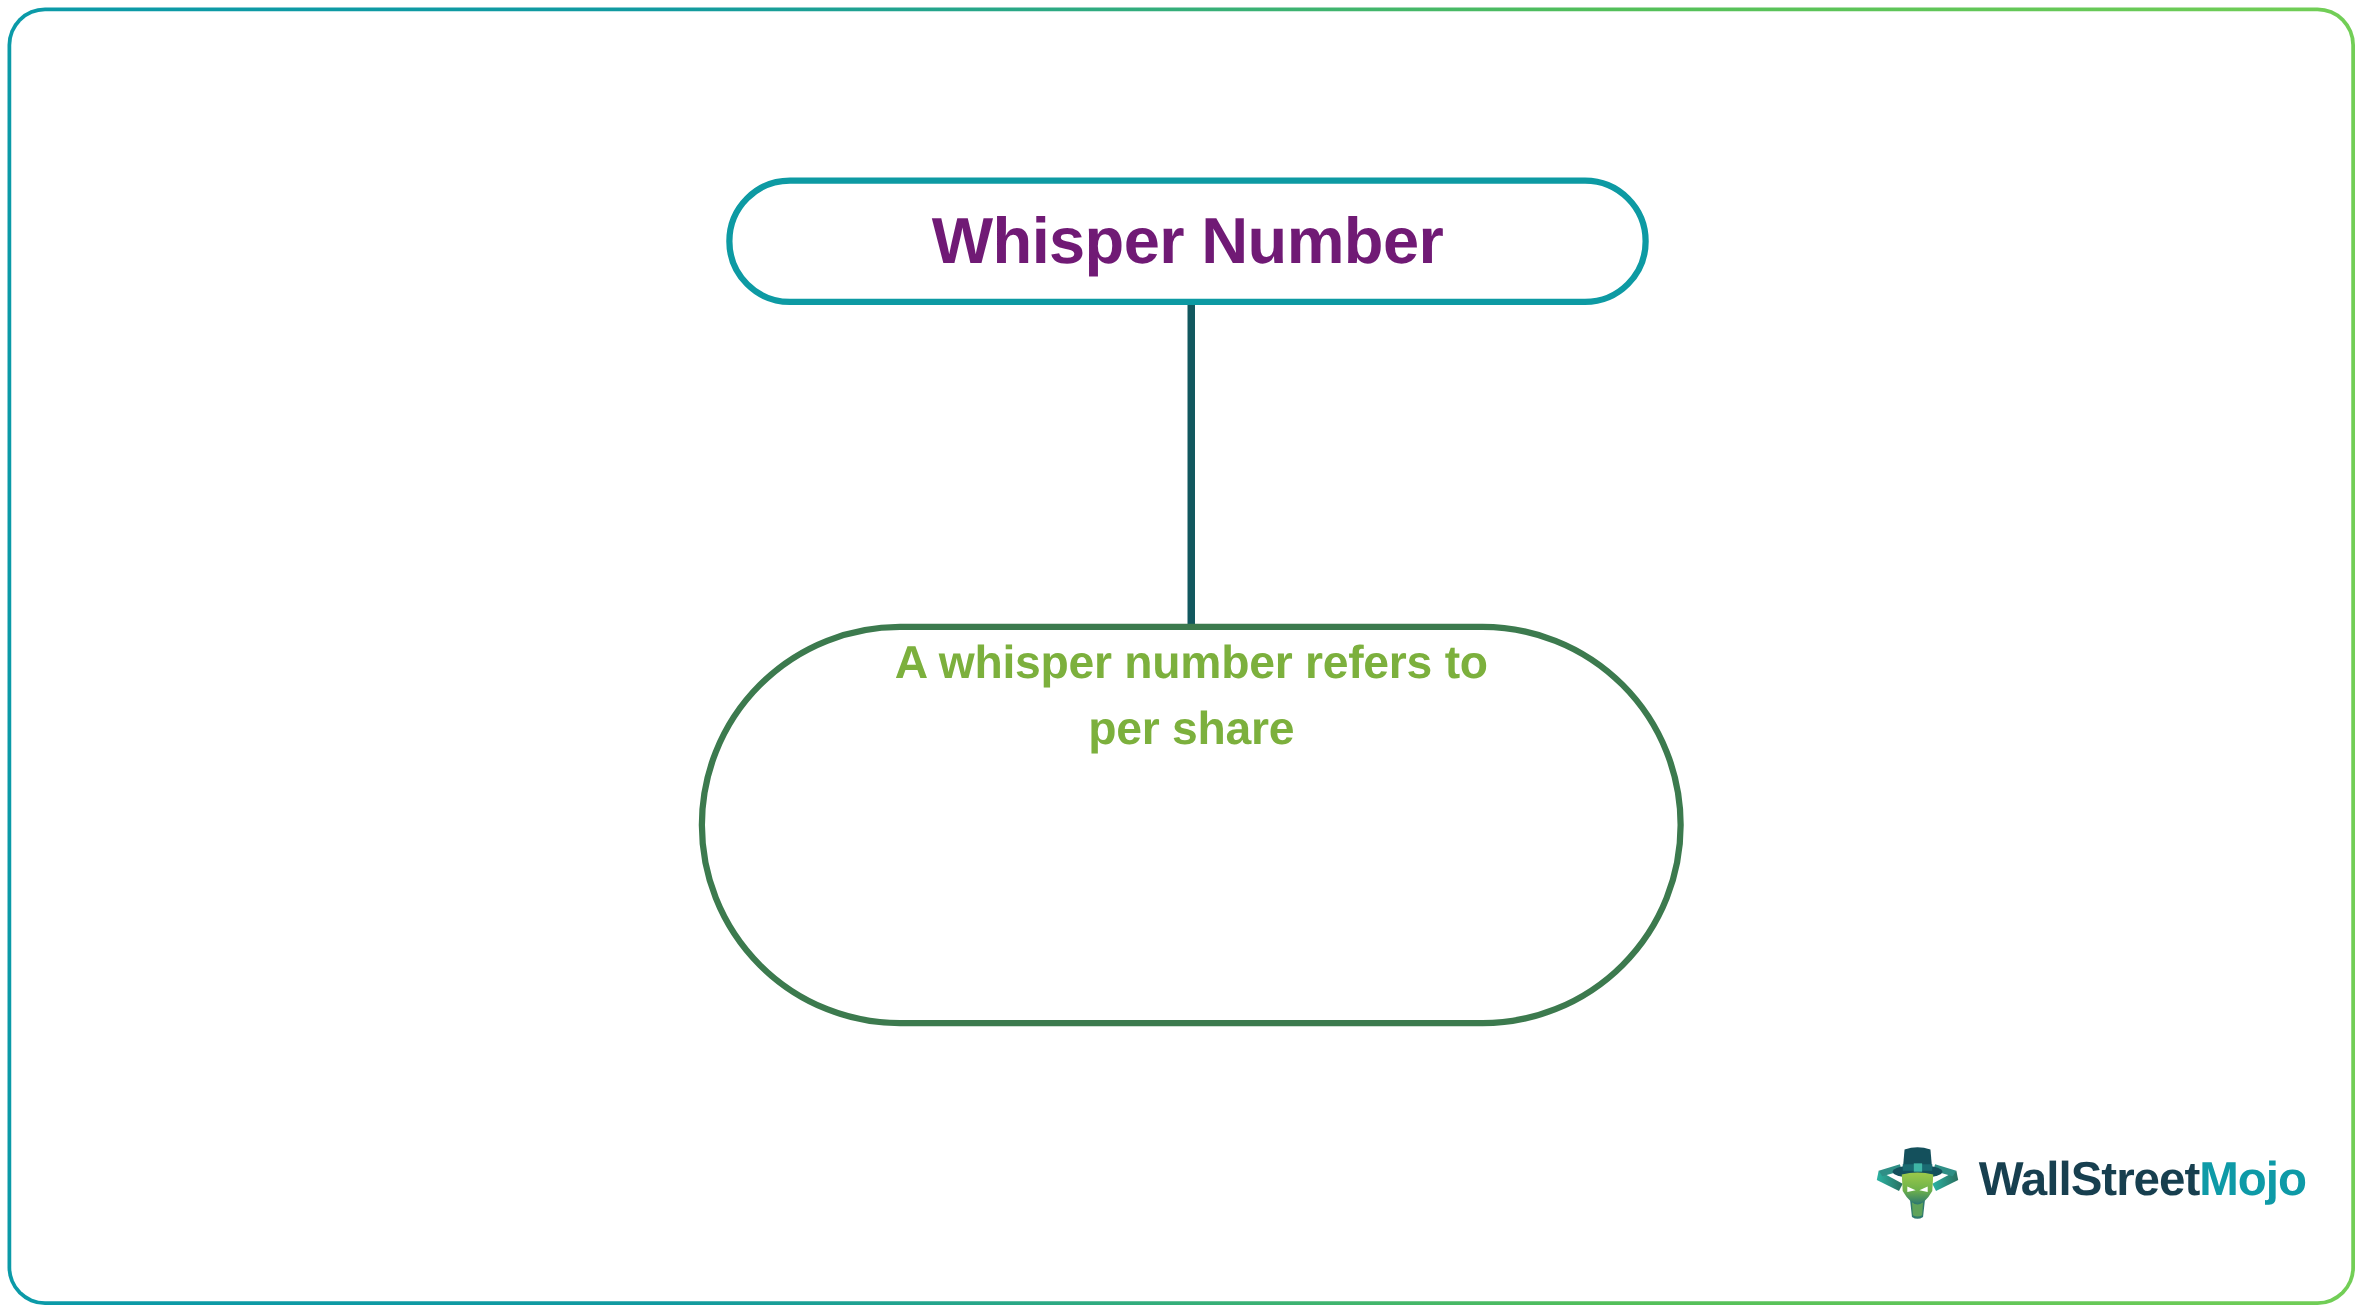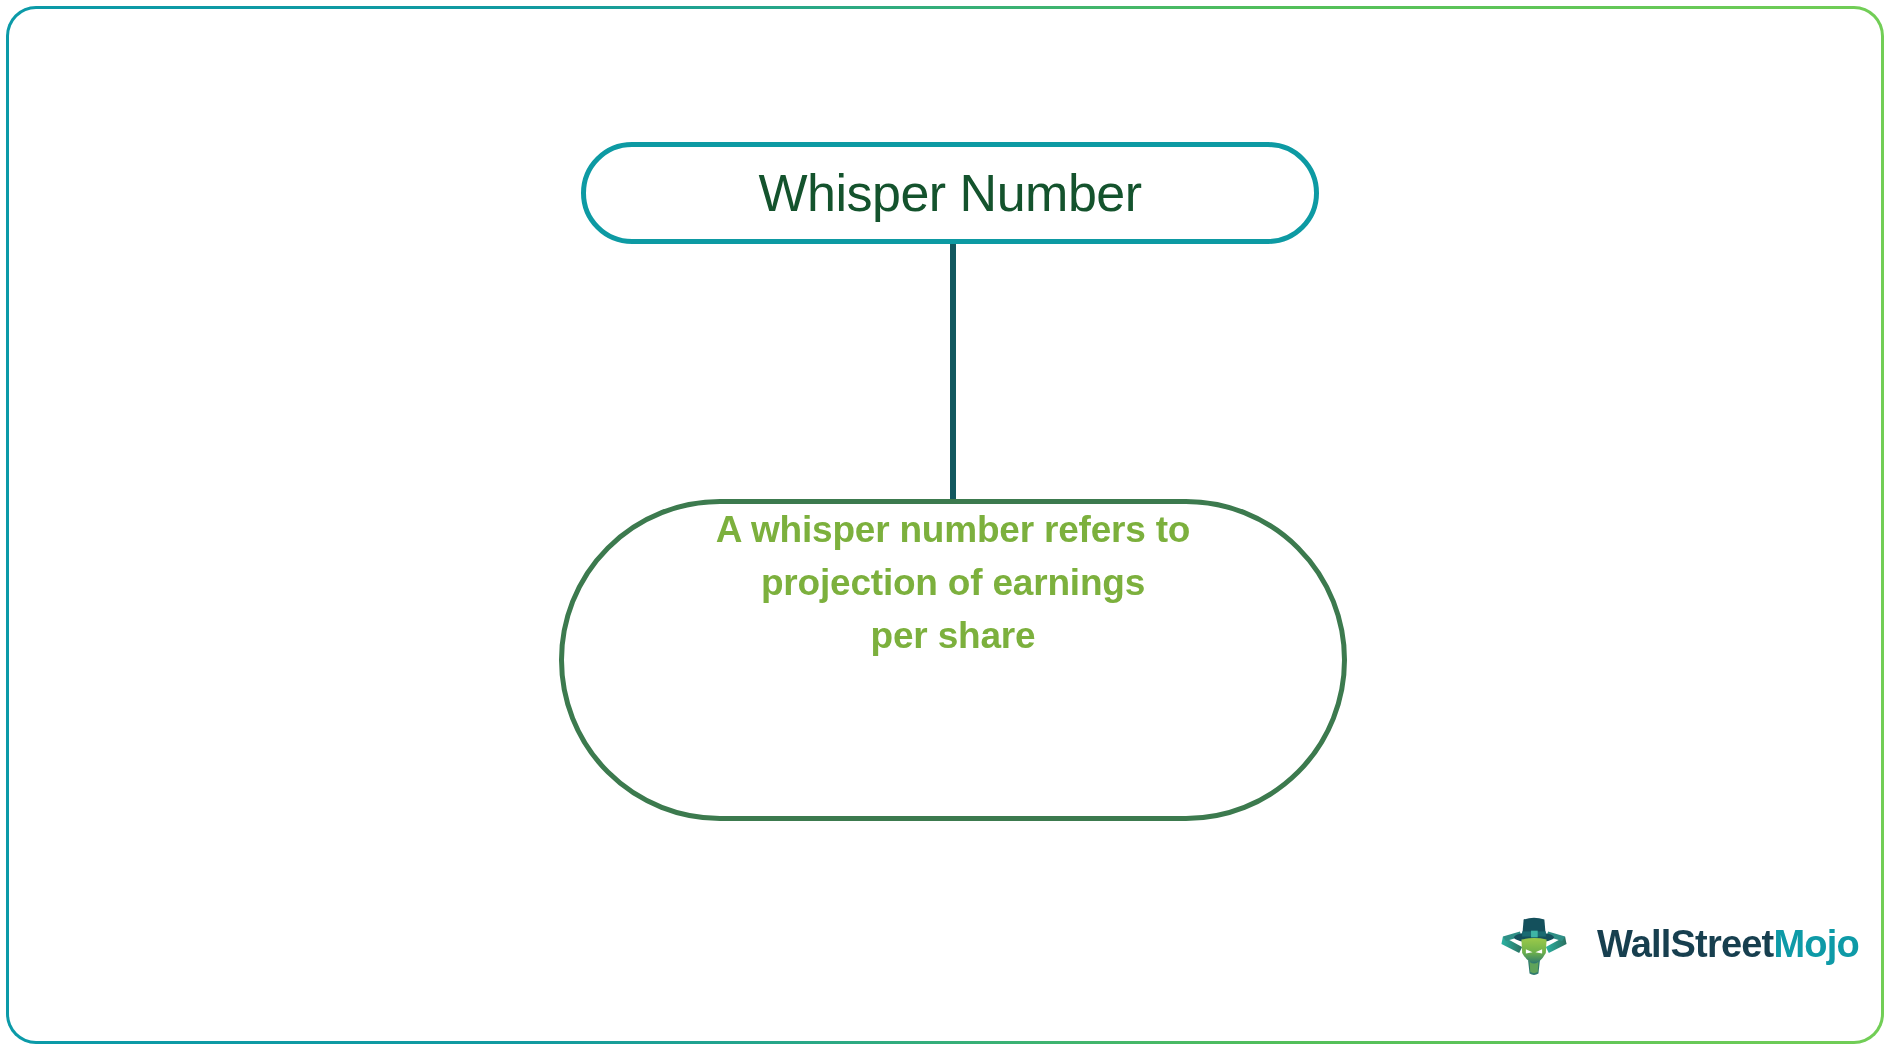--- a/index.html
+++ b/index.html
@@ -68,22 +68,22 @@
     box-sizing: border-box;
     border: 5px solid #0d9aa3;
     border-radius: 51px;
     background: #ffffff;
     display: flex;
     align-items: center;
     justify-content: center;
   }
   .node-title-label {
     font-size: 52px;
-    font-weight: 400;
-    color: #14532d;
+    font-weight: 700;
+    color: #701a75;
     letter-spacing: -0.5px;
     line-height: 1;
     white-space: nowrap;
   }
 
   
   .node-body {
     position: absolute;
     left: 550px;
     top: 490px;
@@ -110,21 +110,21 @@
     display: block;
   }
 
   
   .brand {
     position: absolute;
     left: 1488px;
     top: 898px;
     display: flex;
     align-items: center;
-    gap: 26px;
+    gap: 12px;
   }
   .brand-mark {
     width: 74px;
     height: 74px;
     flex: 0 0 auto;
   }
   .brand-text {
     font-size: 38px;
     font-weight: 700;
     letter-spacing: -0.8px;
@@ -144,21 +144,20 @@
 
         <div class="connector"></div>
 
         <div class="node-title">
           <span class="node-title-label">Whisper Number</span>
         </div>
 
         <div class="node-body">
           <div class="node-body-label">
             <span class="ln">A whisper number refers to</span>
-            <span class="ln">projection of earnings</span>
             <span class="ln">per share</span>
           </div>
         </div>
 
         <div class="brand">
           <svg class="brand-mark" viewBox="0 0 100 100">
             <defs>
               <linearGradient id="bodyGrad" x1="0" y1="0" x2="0" y2="1">
                 <stop offset="0%" stop-color="#9bc94a"></stop>
                 <stop offset="55%" stop-color="#6fb24a"></stop>

